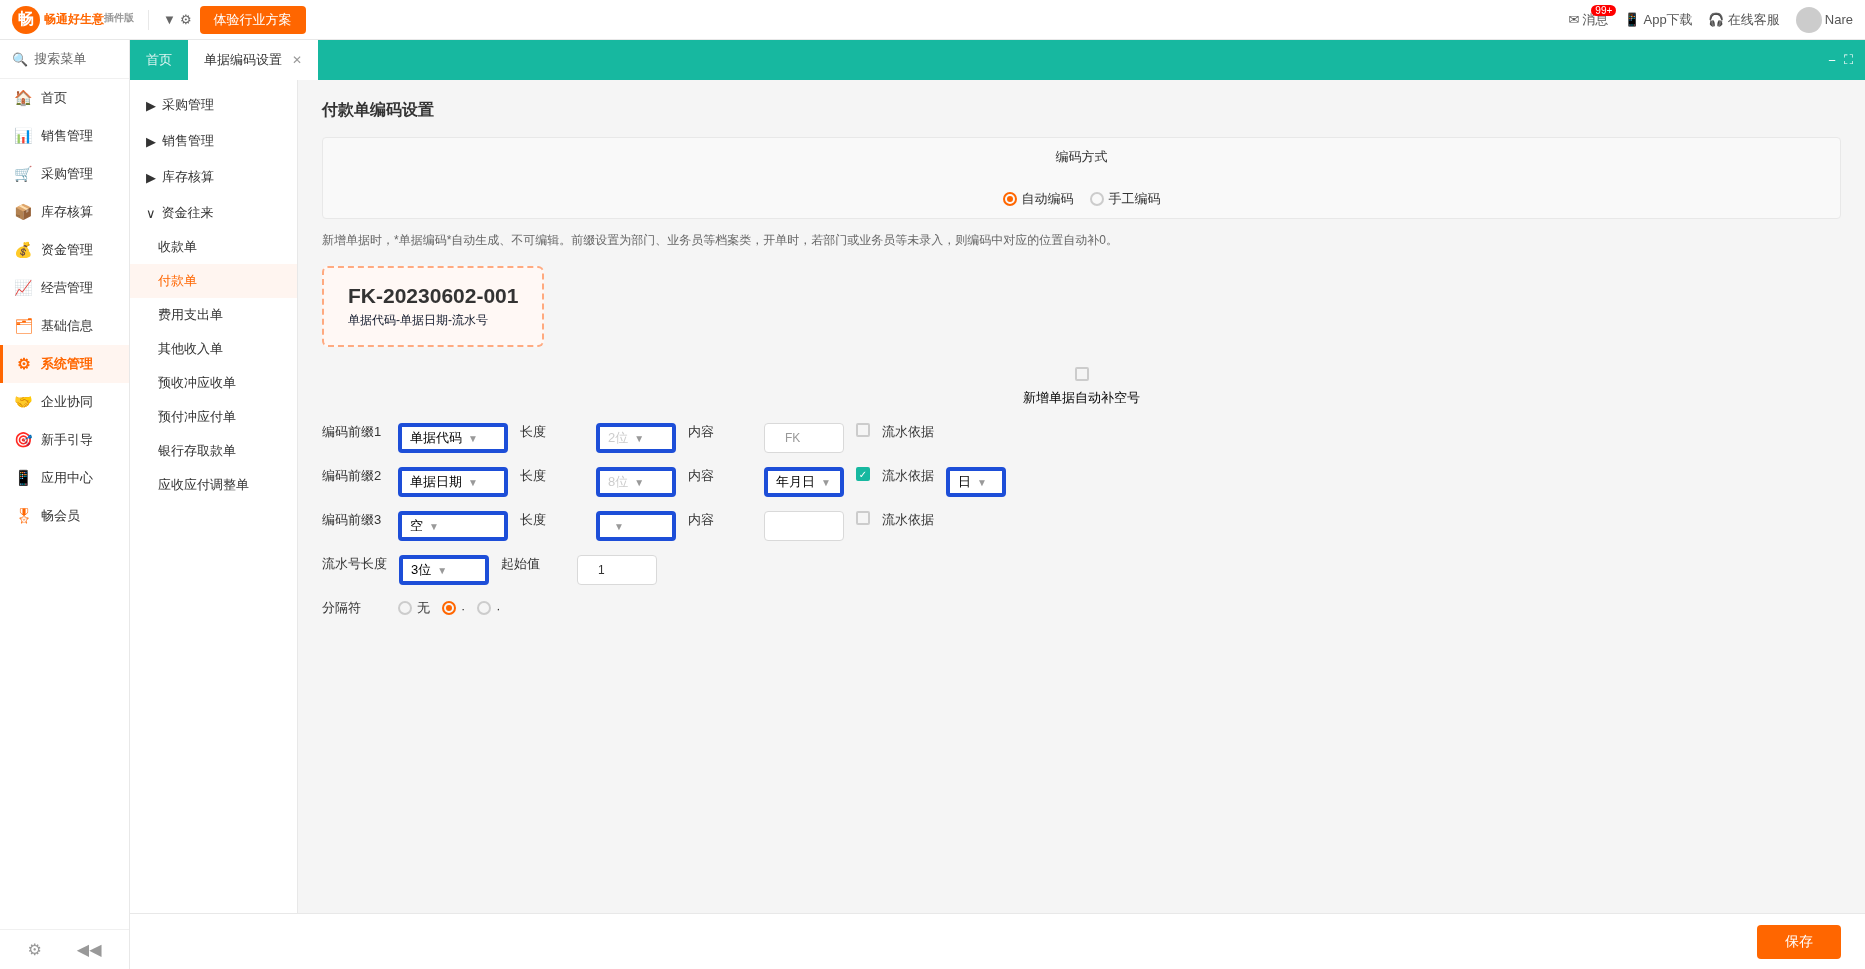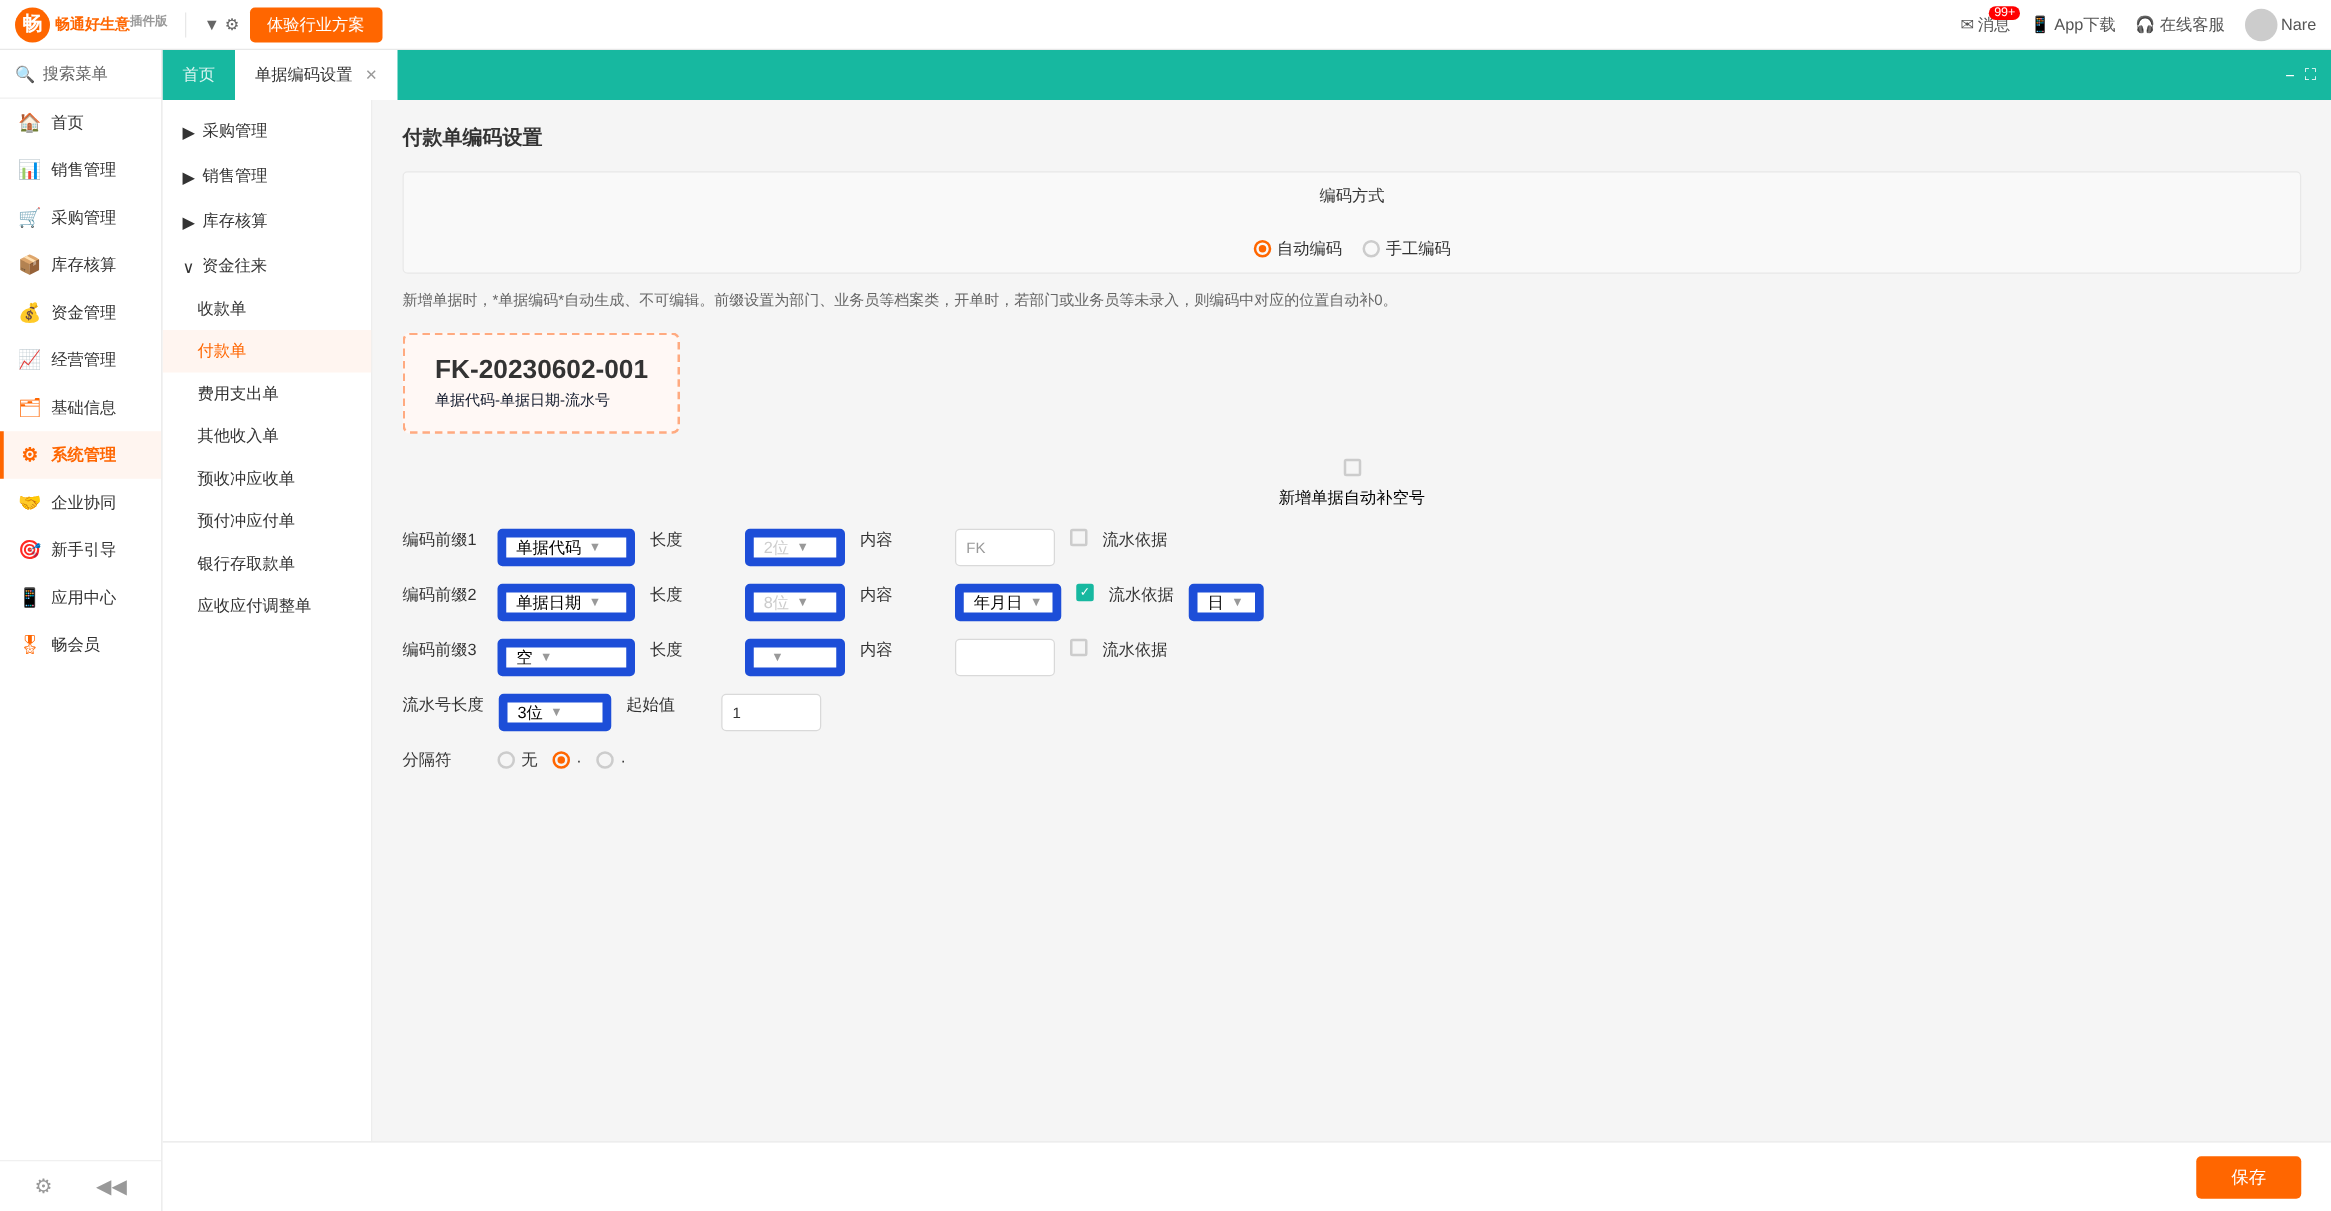--- a/index.html
+++ b/index.html
@@ -128,27 +128,27 @@
     .code-preview-sub { font-size: 12px; color: #0f172a; margin-top: 4px; }
 
     
     .auto-fill-row { display: flex; align-items: center; gap: 8px; margin-bottom: 16px; flex-direction: column; }
     .checkbox-item { width: 14px; height: 14px; border: 2px solid #ccc; border-radius: 2px; display: inline-block; cursor: pointer; }
 
     
     .form-row { display: flex; align-items: flex-start; gap: 12px; margin-bottom: 14px; flex-wrap: wrap; }
     .form-label { color: #333; font-size: 13px; min-width: 64px; }
     .form-select {
-      height: 30px; border: 7px solid #1d4ed8; border-radius: 4px; background: #fff;
+      height: 30px; border: 4px solid #1d4ed8; border-radius: 4px; background: #fff;
       padding: 0 8px; display: flex; align-items: center; gap: 6px; cursor: pointer; min-width: 90px;
     }
     .form-select-arrow { color: #999; font-size: 10px; }
     .form-input {
       height: 30px; border: 1px solid #d9d9d9; border-radius: 4px; background: #fff;
-      padding: 0 8px; display: flex; align-items: center; min-width: 50px; color: #999; font-size: 12px;
+      padding: 0 20px; display: flex; align-items: center; min-width: 50px; color: #999; font-size: 12px;
     }
     .form-text { font-size: 13px; color: #333; }
     .checkbox-inline { width: 14px; height: 14px; border: 2px solid #ccc; border-radius: 2px; display: inline-block; cursor: pointer; flex-shrink: 0; }
     .checkbox-inline.checked { background: #17b8a0; border-color: #17b8a0; display: flex; align-items: center; justify-content: center; color: #fff; font-size: 10px; }
 
     
     .separator-row { display: flex; align-items: center; gap: 12px; margin-bottom: 14px; }
     .separator-options { display: flex; align-items: center; gap: 12px; }
 
     

